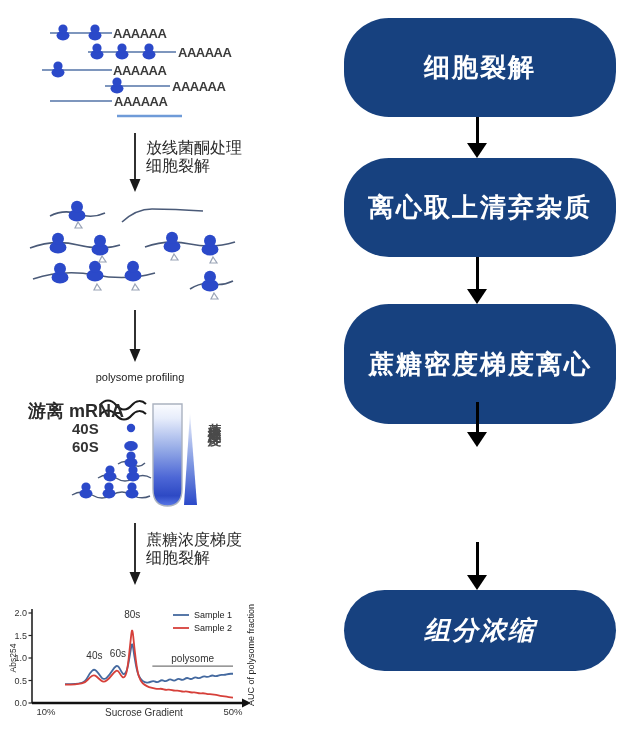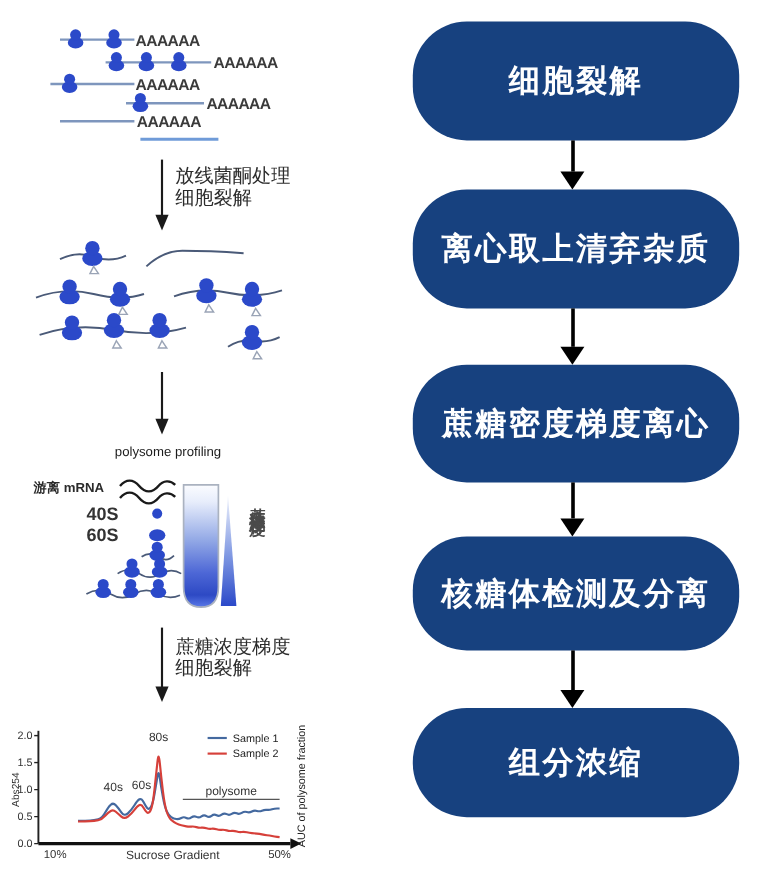--- a/index.html
+++ b/index.html
@@ -4,36 +4,36 @@
 <style>
   html,body{margin:0;padding:0;background:#ffffff;}
   .page{position:relative;width:640px;height:738px;background:#ffffff;overflow:hidden;
         font-family:"Liberation Sans","DejaVu Sans",sans-serif;}
   
   .flow-box{position:absolute;left:344px;width:272px;border-radius:45px;
             display:flex;align-items:center;justify-content:center;
             color:#ffffff;font-size:26px;font-weight:700;letter-spacing:2px;}
   .fb1{top:18px;height:99px;}
   .fb2{top:158px;height:99px;}
-  .fb3{top:304px;height:98px;}
+  .fb3{top:304px;height:120px;}
   .fb4{top:447px;height:95px;}
-  .fb5{top:590px;height:91px;}
+  .fb5{top:590px;height:81px;font-style:italic;}
   .fa{position:absolute;left:467px;width:20px;}
   .fa-bar{width:3px;background:#000;margin:0 auto;}
   .fa-head{width:0;height:0;border-left:10px solid transparent;border-right:10px solid transparent;
            border-top:15px solid #000;}
   .fa1{top:117px}.fa2{top:257px}.fa3{top:402px}.fa4{top:542px}
   .fa1 .fa-bar{height:26px}.fa2 .fa-bar{height:32px}.fa3 .fa-bar{height:30px}.fa4 .fa-bar{height:33px}
   
   .lp{position:absolute;color:#333;}
   .polya{font-size:13px;font-weight:700;color:#3a3a3a;letter-spacing:-0.5px;}
   .cap{font-size:16px;font-weight:400;color:#2b2b2b;line-height:18px;}
   .profiling{left:60px;top:371px;width:160px;text-align:center;font-size:11px;
              font-weight:400;color:#1c1c1c;}
-  .freemrna{left:28px;top:399px;font-size:11px;font-weight:700;color:#2b2b2b;}
+  .freemrna{left:28px;top:399px;font-size:18px;font-weight:700;color:#2b2b2b;}
   .subunit{font-size:15px;font-weight:700;color:#333;}
   .vert-label{left:205px;top:412px;height:100px;writing-mode:vertical-rl;text-orientation:upright;
               font-size:13.5px;font-weight:600;color:#4a4a4a;letter-spacing:2px;}
   svg text{font-family:"Liberation Sans","DejaVu Sans",sans-serif;}
   .schem-svg{position:absolute;left:0;top:0;}
 </style>
 </head>
 <body>
 
 <div class="page">
@@ -208,20 +208,19 @@
   <div class="flow-box fb2" style="background: rgb(23, 65, 127);">离心取上清弃杂质</div>
   <div class="fa fa2">
       <div class="fa-bar"></div>
       <div class="fa-head"></div>
     </div>
   <div class="flow-box fb3" style="background: rgb(23, 65, 127);">蔗糖密度梯度离心</div>
   <div class="fa fa3">
       <div class="fa-bar"></div>
       <div class="fa-head"></div>
     </div>
-  <div class="flow-box fb4" style="background: rgb(23, 65, 127);">核糖体检测及分离</div>
   <div class="fa fa4">
       <div class="fa-bar"></div>
       <div class="fa-head"></div>
     </div>
   <div class="flow-box fb5" style="background: rgb(23, 65, 127);">组分浓缩</div>
 
 </div>
 
 </body></html>

